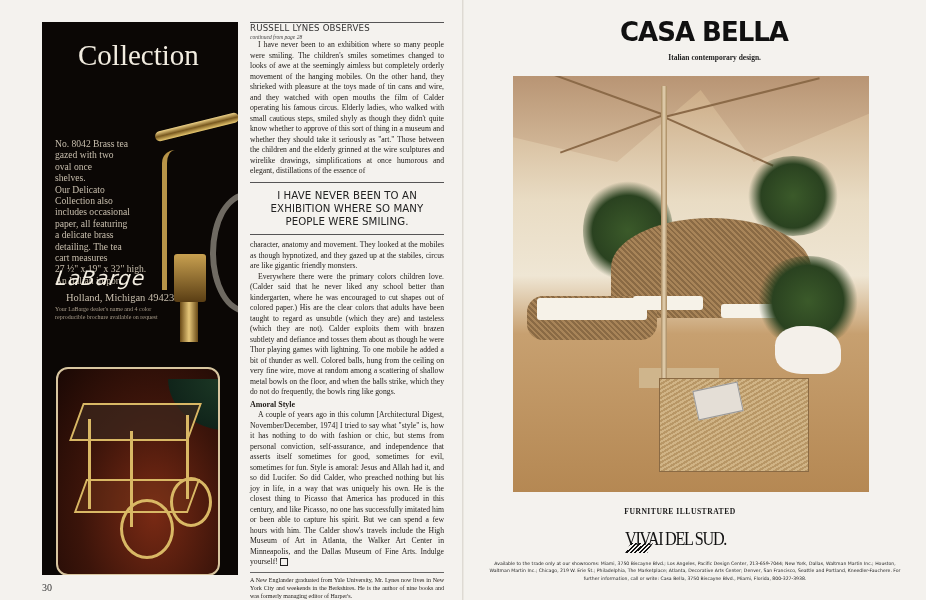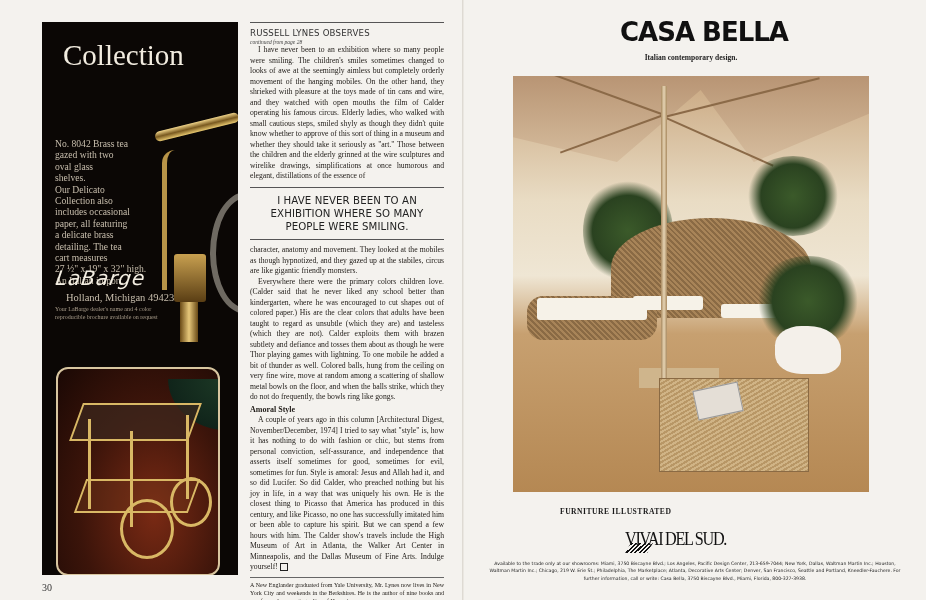--- a/index.html
+++ b/index.html
@@ -4,66 +4,66 @@
 <style>
   html, body { margin:0; padding:0; }
   body { width:926px; height:600px; background:#f4f2ee; position:relative; overflow:hidden; font-family:"Liberation Serif", serif; color:#1e1a16; }
   .spread-gutter { position:absolute; left:462px; top:0; width:2px; height:600px; background:linear-gradient(to right,#d8d4cc,#f0ede8); }
 
   
   .ad-left { position:absolute; left:42px; top:22px; width:196px; height:553px; background:#0b0705; overflow:hidden; }
   .ad-title { position:absolute; left:0; top:18px; width:196px; color:#f2ece0; font-family:"Liberation Serif", serif; font-size:29px; line-height:31px; }
   .ad-title .l1 { display:block; padding-left:30px; }
   .ad-title .l2 { display:block; padding-left:12px; }
-  .ad-title .l3 { display:block; padding-left:21px; }
+  .ad-title .l3 { display:block; padding-left:36px; }
   .ad-body { position:absolute; left:13px; top:116px; width:120px; color:#c9bfae; font-size:9.6px; line-height:11.4px; }
   .ad-brand { position:absolute; left:14px; top:244px; color:#f4eee2; font-family:"DejaVu Sans", sans-serif; font-style:italic; font-size:20px; letter-spacing:1px; transform:skewX(-8deg); }
   .ad-location { position:absolute; left:24px; top:270px; color:#c9bfae; font-size:10.5px; }
   .ad-note { position:absolute; left:13px; top:284px; width:120px; color:#a89c8a; font-size:6px; line-height:7.5px; }
   .cart-handle { position:absolute; left:112px; top:100px; width:86px; height:10px; background:linear-gradient(#f0d48a,#7a5a20,#e8c870); transform:rotate(-14deg); border-radius:5px; }
   .cart-rod { position:absolute; left:120px; top:128px; width:8px; height:140px; border-left:5px solid #b89448; border-radius:40px 0 0 0; }
   .cart-ring { position:absolute; left:168px; top:170px; width:60px; height:110px; border:6px solid #6f6a62; border-radius:50%; }
   .cart-knob { position:absolute; left:132px; top:232px; width:32px; height:48px; background:linear-gradient(#c8a050,#5a3e14); border-radius:3px; }
   .cart-base { position:absolute; left:138px; top:280px; width:18px; height:40px; background:linear-gradient(to right,#6a4a16,#e6c77a,#6a4a16); }
   .inset-photo { position:absolute; left:14px; top:345px; width:160px; height:205px; border:2px solid #d8c6a0; border-radius:12px; background:radial-gradient(ellipse at 60% 70%,#7a2a14 0%,#3b140a 55%,#1a0804 100%); overflow:hidden; }
   .tray-top { position:absolute; left:18px; top:34px; width:115px; height:34px; border:2px solid #d9b865; background:rgba(60,40,30,.7); transform:skewX(-20deg); }
   .tray-bottom { position:absolute; left:22px; top:110px; width:110px; height:30px; border:2px solid #d9b865; background:rgba(120,60,30,.35); transform:skewX(-20deg); }
   .leg { position:absolute; width:3px; background:#d9b865; }
   .wheel { position:absolute; border:3px solid #d9b865; border-radius:50%; }
   .palm-leaf { position:absolute; right:-10px; top:10px; width:70px; height:60px; background:radial-gradient(ellipse at 100% 0,#1d3a26 0%,#10241a 60%,transparent 61%); }
   .page-num { position:absolute; left:42px; top:582px; font-size:10px; color:#333; }
 
   
   .article { position:absolute; left:250px; top:22px; width:194px; }
   .rule { height:1px; background:#555; }
-  .col-head { margin-top:5px; font-family:"DejaVu Sans", sans-serif; font-size:8.6px; letter-spacing:0.2px; color:#333; }
+  .col-head { font-family:"DejaVu Sans", sans-serif; font-size:8.6px; letter-spacing:0.2px; color:#333; }
   .continued { font-style:italic; font-size:5.5px; color:#444; margin-top:1px; }
   .body-text { font-size:7.7px; line-height:10.5px; text-align:justify; color:#1e1a16; }
   .body-text p { margin:0; text-indent:8px; }
   .para-1 { margin-top:16px; }
   .pull-quote { margin:5px 0 5px 0; padding:6px 0 6px 0; border-top:1px solid #555; border-bottom:1px solid #555; text-align:center; font-family:"DejaVu Sans", sans-serif; font-size:10.2px; line-height:13.2px; color:#222; letter-spacing:0.1px; }
   .subhead { font-weight:bold; font-size:8px; margin-top:2px; }
   .bio { margin-top:4px; padding-top:3px; border-top:1px solid #666; font-size:6px; line-height:8.2px; text-align:justify; }
   .endmark { display:inline-block; width:6px; height:6px; border:1px solid #222; vertical-align:middle; margin-left:2px; }
 
   
   .logo { position:absolute; left:620px; top:17px; font-family:"DejaVu Sans", sans-serif; font-weight:bold; font-size:26px; letter-spacing:-1px; color:#111; transform:scaleY(1.05); }
-  .tagline { position:absolute; left:621px; top:53px; width:140px; text-align:center; font-weight:bold; font-size:7.5px; color:#222; }
+  .tagline { position:absolute; left:621px; top:53px; width:140px; text-align:right; font-weight:bold; font-size:7.5px; color:#222; }
   .photo { position:absolute; left:513px; top:76px; width:356px; height:416px; background:linear-gradient(#c9a780 0%,#e9dcc4 30%,#efe6d4 48%,#c7a070 62%,#b58853 100%); overflow:hidden; }
   .umbrella { position:absolute; left:-10px; top:-4px; width:380px; height:90px; background:linear-gradient(#b79372,#d6bd9e); clip-path:polygon(0 0,100% 0,100% 40%,66% 100%,52% 20%,30% 100%,0 70%); }
   .umbrella-rib { position:absolute; height:2px; background:#8b6a48; transform-origin:0 0; }
   .pole { position:absolute; left:148px; top:10px; width:6px; height:320px; background:linear-gradient(to right,#a98a60,#e6d4b4,#a98a60); }
   .plant { position:absolute; border-radius:50%; background:radial-gradient(circle,#3b5a2a 0%,#2a4220 50%,transparent 70%); }
   .wicker { position:absolute; background:repeating-linear-gradient(45deg,#8a6a44 0 2px,#a88458 2px 4px); }
   .cushion { position:absolute; background:#f6f2e8; border-radius:3px; }
   .table-wicker { position:absolute; left:146px; top:302px; width:148px; height:92px; background:repeating-linear-gradient(-30deg,#b89766 0 2px,#d0b486 2px 4px); border:1px solid #8a6a44; }
   .magazine { position:absolute; left:182px; top:310px; width:44px; height:28px; background:#e4ded6; transform:rotate(-12deg); border:1px solid #999; }
   .floor-base { position:absolute; left:126px; top:292px; width:80px; height:20px; background:#cfb58c; }
   .statue { position:absolute; left:262px; top:250px; width:66px; height:48px; background:#f4f0ea; border-radius:40% 50% 30% 40%; }
-  .credit-1 { position:absolute; left:560px; top:506px; width:240px; font-weight:bold; font-size:7.6px; letter-spacing:0.5px; color:#1a1a1a; line-height:12px; }
+  .credit-1 { position:absolute; left:560px; top:506px; width:240px; text-align:center; font-weight:bold; font-size:7.6px; letter-spacing:0.5px; color:#1a1a1a; line-height:12px; }
   .vivai { position:absolute; left:625px; top:528px; font-family:"Liberation Serif", serif; font-size:19px; letter-spacing:-1.5px; color:#111; transform:scaleX(0.85); transform-origin:left; }
   .vivai-mark { position:absolute; left:628px; top:543px; width:22px; height:10px; background:repeating-linear-gradient(115deg,#111 0 2px,transparent 2px 4px); transform:skewX(-30deg); }
   .showrooms { position:absolute; left:488px; top:560px; width:414px; text-align:center; font-family:"DejaVu Sans", sans-serif; font-size:4.6px; line-height:7.3px; color:#222; }
 </style>
 </head>
 <body>
 
 <div class="spread-gutter"></div>
 
 <div class="ad-left">
@@ -72,21 +72,21 @@
   <div class="cart-ring"></div>
   <div class="cart-knob"></div>
   <div class="cart-base"></div>
 
   <div class="ad-title">
     <span class="l3">Collection</span>
   </div>
   <div class="ad-body">
     <div>No. 8042 Brass tea</div>
     <div>gazed with two</div>
-    <div>oval glass</div>
+    <div>oval once</div>
     <div>shelves.</div>
     <div>Our Delicato</div>
     <div>Collection also</div>
     <div>includes occasional</div>
     <div>paper, all featuring</div>
     <div>a delicate brass</div>
     <div>detailing. The tea</div>
     <div>cart measures</div>
     <div>27 ½" x 19" x 32" high.</div>
     <div>An Italian import.</div>

